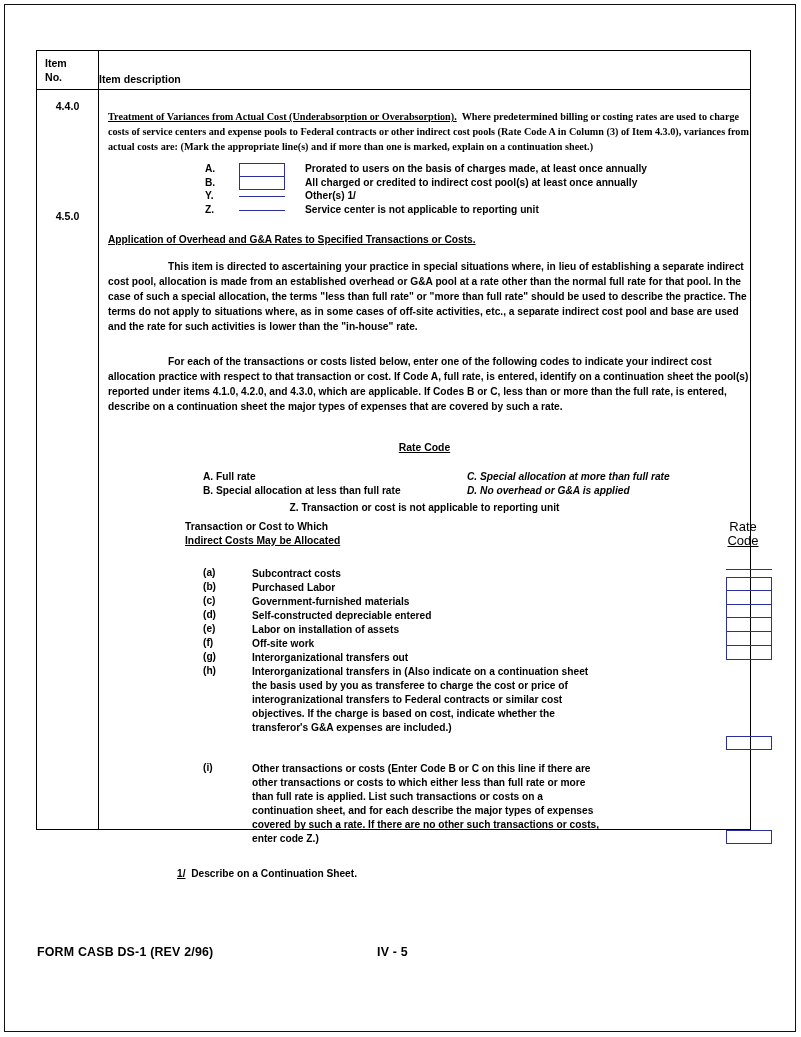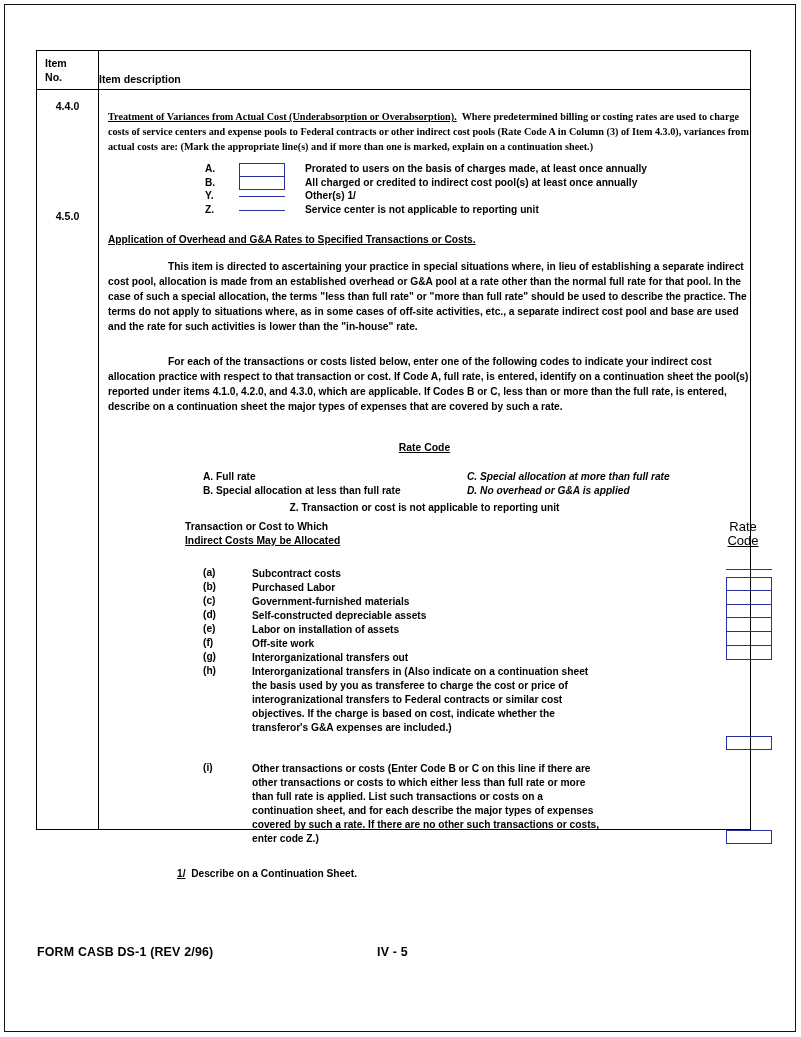--- a/index.html
+++ b/index.html
@@ -253,21 +253,21 @@
           <div class="txrow" style="top:491px;">
             <span class="txkey">(b)</span>
             <span class="txtext">Purchased Labor</span>
           </div>
           <div class="txrow" style="top:505px;">
             <span class="txkey">(c)</span>
             <span class="txtext">Government-furnished materials</span>
           </div>
           <div class="txrow" style="top:519px;">
             <span class="txkey">(d)</span>
-            <span class="txtext">Self-constructed depreciable assets</span>
+            <span class="txtext">Self-constructed depreciable entered</span>
           </div>
           <div class="txrow" style="top:533px;">
             <span class="txkey">(e)</span>
             <span class="txtext">Labor on installation of assets</span>
           </div>
           <div class="txrow" style="top:547px;">
             <span class="txkey">(f)</span>
             <span class="txtext">Off-site work</span>
           </div>
           <div class="txrow" style="top:561px;">

